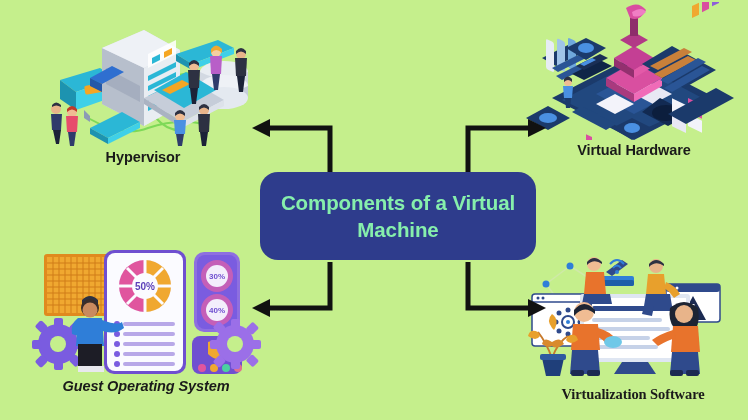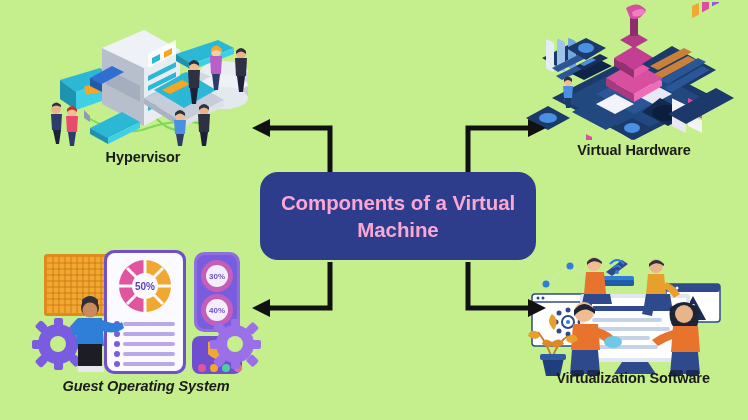--- a/index.html
+++ b/index.html
@@ -25,21 +25,21 @@
     height: 88px;
     background: #2e3c8c;
     border-radius: 18px;
     display: flex;
     align-items: center;
     justify-content: center;
     box-sizing: border-box;
     padding: 0 16px;
   }
   #center-title {
-    color: #f9a8d4;
+    color: #86efac;
     font-size: 20.5px;
     font-weight: bold;
     line-height: 1.32;
     text-align: center;
     letter-spacing: -0.1px;
   }
 
   
   .connector {
     position: absolute;
@@ -65,21 +65,21 @@
   }
 
   #quad-tl { left: 28px;  top: 6px;   width: 230px; height: 168px; }
   #quad-tr { left: 520px; top: 2px;   width: 228px; height: 170px; }
   #quad-bl { left: 22px;  top: 248px; width: 248px; height: 164px; }
   #quad-br { left: 518px; top: 250px; width: 230px; height: 162px; }
 
   #quad-tl .node-label { top: 143px; }
   #quad-tr .node-label { top: 140px; }
   #quad-bl .node-label { top: 130px; font-style: italic; }
-  #quad-br .node-label { top: 120px; }
+  #quad-br .node-label { top: 136px; font-family: Liberation Serif, serif; }
 </style>
 </head>
 <body>
 
 <div id="canvas">
 
   <div class="quadrant" id="quad-tl">
     <svg class="illus" width="230" height="140" viewBox="0 0 230 140">
 
       <path d="M60 112 Q95 132 120 122 Q150 112 175 118" fill="none" stroke="#7ed957" stroke-width="2"></path>

